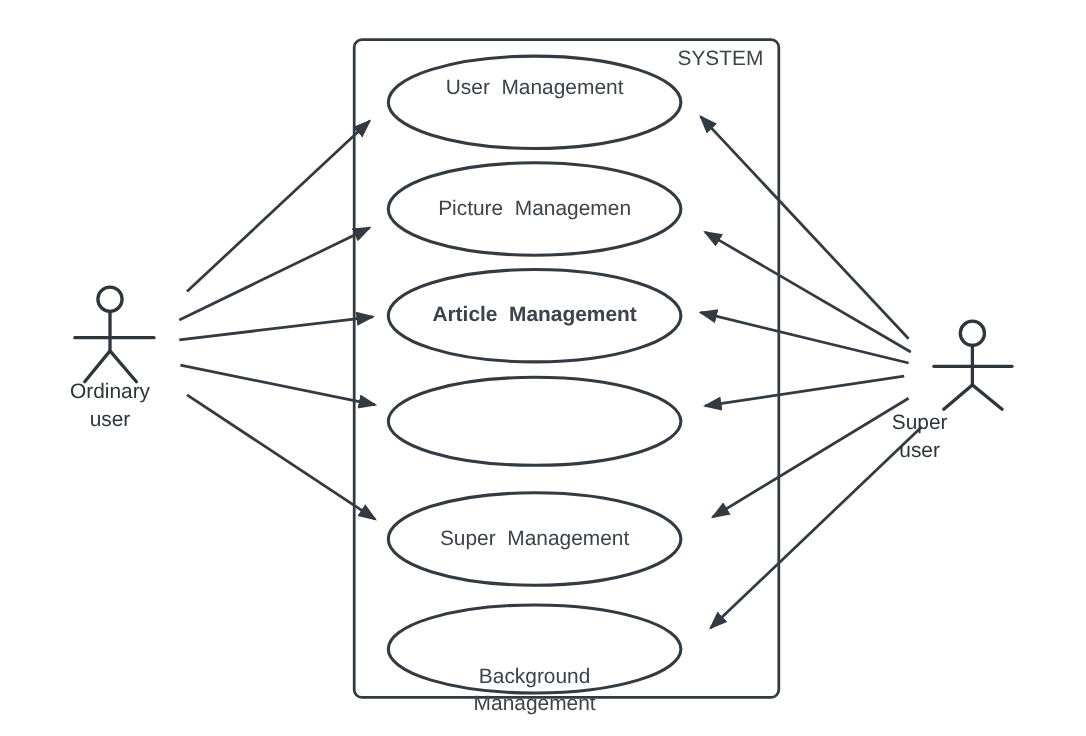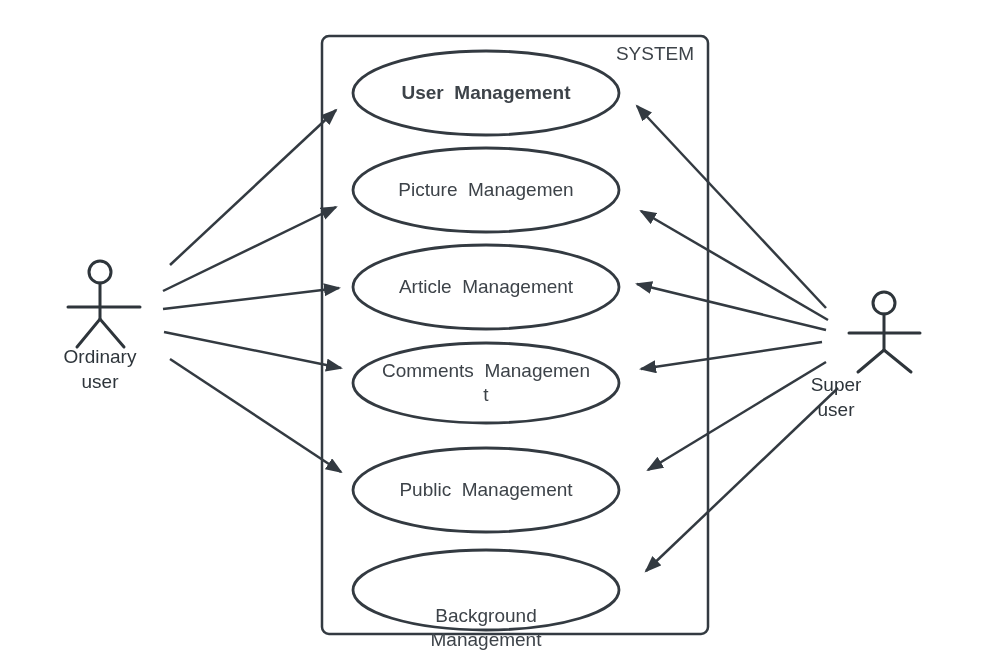--- a/index.html
+++ b/index.html
@@ -91,26 +91,24 @@
     <g stroke="#2e353b" stroke-width="3" fill="none" stroke-linecap="round">
       <circle cx="884" cy="303" r="11"></circle>
       <line x1="884" y1="314" x2="884" y2="350"></line>
       <line x1="849" y1="333" x2="920" y2="333"></line>
       <polyline points="858,372 884,350 911,372"></polyline>
     </g>
   </svg>
 
   <div class="label system-label">SYSTEM</div>
 
-  <div class="label usecase-label" style="top:81px;font-weight:bold;">User  Management</div>
+  <div class="label usecase-label" style="top:68px;">User  Management</div>
   <div class="label usecase-label" style="top:178px;">Picture  Managemen</div>
-  <div class="label usecase-label" style="top:275px;">Article  Management</div>
-  <div class="label usecase-label" style="top:359px;">Comments  Managemen
-t</div>
-  <div class="label usecase-label" style="top:478px;">Public  Management</div>
+  <div class="label usecase-label" style="top:275px;font-weight:bold;">Article  Management</div>
+  <div class="label usecase-label" style="top:478px;">Super  Management</div>
   <div class="label usecase-label" style="top:564px;margin-top:40px;">Background
 Management</div>
 
   <div class="label actor-label" style="left:40px;top:344px;width:120px;">Ordinary
 user</div>
   <div class="label actor-label" style="left:776px;top:372px;width:120px;">Super
 user</div>
 
 </div>
 

